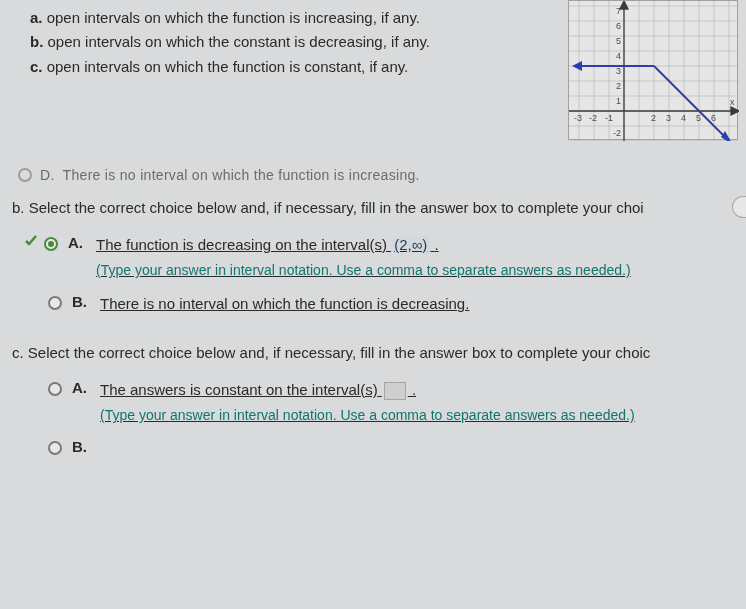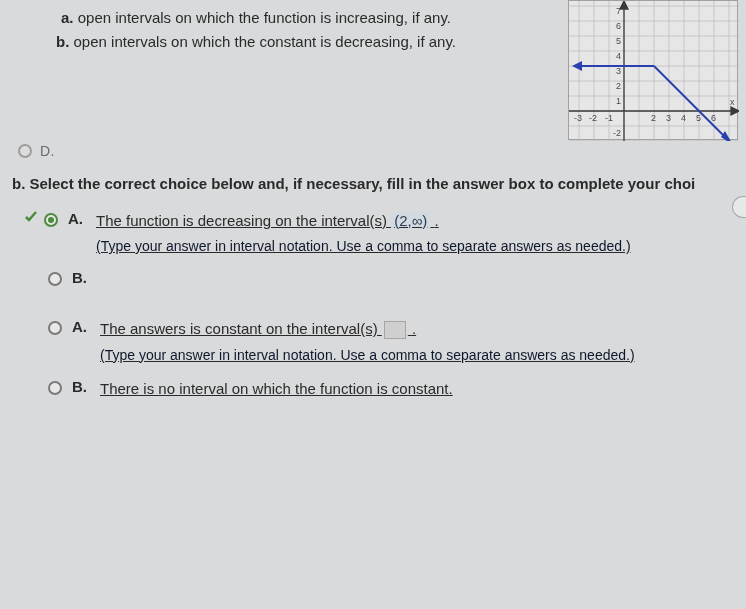--- a/index.html
+++ b/index.html
@@ -7,23 +7,22 @@
       font-family: Arial, sans-serif;
       background: #d8dadb;
       width: 746px;
       height: 609px;
       overflow: hidden;
       font-size: 15px;
       color: #2a2a2a;
       position: relative;
     }
     .top-section {
-      padding: 6px 14px 10px 46px;
+      padding: 6px 14px 10px 30px;
       position: relative;
-      text-align: center;
     }
     .question-list {
       line-height: 1.55;
       max-width: 420px;
     }
     .question-list .row { margin-bottom: 1px; }
     .q-letter { font-weight: bold; }
     .graph {
       position: absolute;
       top: 0;
@@ -62,21 +61,20 @@
       flex-shrink: 0;
       margin-left: -20px;
     }
     .blurry { filter: blur(0.4px); letter-spacing: 0.3px; }
     .question-block {
       padding: 8px 10px 12px 10px;
     }
     .prompt {
       margin-bottom: 14px;
       padding-left: 2px;
-      font-weight: bold;
     }
     .choice {
       display: flex;
       align-items: flex-start;
       gap: 10px;
       padding: 4px 0 4px 14px;
       margin-bottom: 4px;
     }
     .choice .radio {
       width: 14px; height: 14px;
@@ -97,21 +95,21 @@
     .choice .radio.checked {
       border-color: #4a8a3a;
     }
     .choice-letter {
       font-weight: 600;
       min-width: 18px;
       flex-shrink: 0;
     }
     .choice-body { flex: 1; line-height: 1.5; text-decoration: underline; }
     .sub-note {
-      color: #0f172a;
+      color: #0f766e;
       font-size: 14px;
       margin-top: 4px;
     }
     .fill-box {
       display: inline-block;
       min-width: 22px;
       height: 18px;
       background: #cfcfcf;
       border: 1px solid #a5a5a5;
       vertical-align: middle;
@@ -135,20 +133,24 @@
 
 <div class="top-section">
   <div class="question-list">
     <div class="row">
       <span class="q-letter">a.</span>
       <span>open intervals on which the function is increasing, if any.</span>
     </div>
     <div class="row">
       <span class="q-letter">b.</span>
       <span>open intervals on which the constant is decreasing, if any.</span>
+    </div>
+    <div class="row">
+      <span class="q-letter">c.</span>
+      <span>open intervals on which the function is constant, if any.</span>
     </div>
   </div>
 
   <div class="graph">
     <svg width="170" height="140" viewBox="0 0 170 140">
 
       <g stroke="#b8b8b8" stroke-width="0.7">
         <line x1="10" y1="0" x2="10" y2="140"></line>
           <line x1="25" y1="0" x2="25" y2="140"></line>
         <line x1="40" y1="0" x2="40" y2="140"></line>
@@ -208,20 +210,21 @@
     </svg>
   </div>
 </div>
 
 <div class="spacer"></div>
 <div class="cutoff-notice"></div>
 
 <div class="section-d">
   <span class="radio-stub"></span>
   <span class="blurry">D.</span>
+  <span class="blurry">There is no interval on which the function is increasing.</span>
 </div>
 
 <div class="question-block">
   <div class="prompt">b. Select the correct choice below and, if necessary, fill in the answer box to complete your choi</div>
 
   <div class="choice">
     <span class="checkmark-stub">
       <svg width="14" height="14" viewBox="0 0 14 14">
           <path d="M2 7 L5 10 L12 2" stroke="#4a8a3a" stroke-width="2.5" fill="none"></path>
         </svg>
@@ -233,38 +236,39 @@
       <span class="answer-value">(2,∞)</span>
       <span>.</span>
       <div class="sub-note">(Type your answer in interval notation. Use a comma to separate answers as needed.)</div>
     </div>
   </div>
 
   <div class="choice">
     <span style="width:14px"></span>
     <span class="radio"></span>
     <span class="choice-letter">B.</span>
+    <div class="choice-body">
+      <span>There is no interval on which the function is decreasing.</span>
+    </div>
   </div>
 </div>
 
 <div class="question-block">
+  <div class="prompt">c. Select the correct choice below and, if necessary, fill in the answer box to complete your choic</div>
 
   <div class="choice">
     <span style="width:14px"></span>
     <span class="radio"></span>
     <span class="choice-letter">A.</span>
     <div class="choice-body">
       <span>The answers is constant on the interval(s) </span>
       <span class="fill-box"></span>
       <span>.</span>
       <div class="sub-note">(Type your answer in interval notation. Use a comma to separate answers as needed.)</div>
     </div>
   </div>
 
   <div class="choice">
     <span style="width:14px"></span>
     <span class="radio"></span>
     <span class="choice-letter">B.</span>
-    <div class="choice-body">
-      <span>There is no interval on which the function is constant.</span>
-    </div>
   </div>
 </div>
 
 </body></html>

